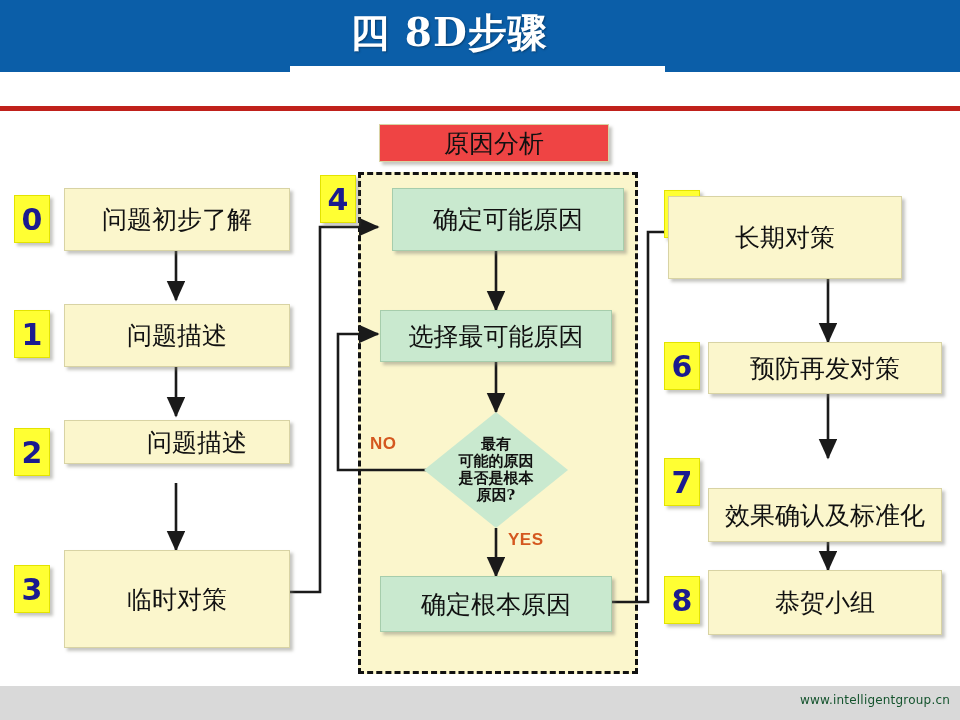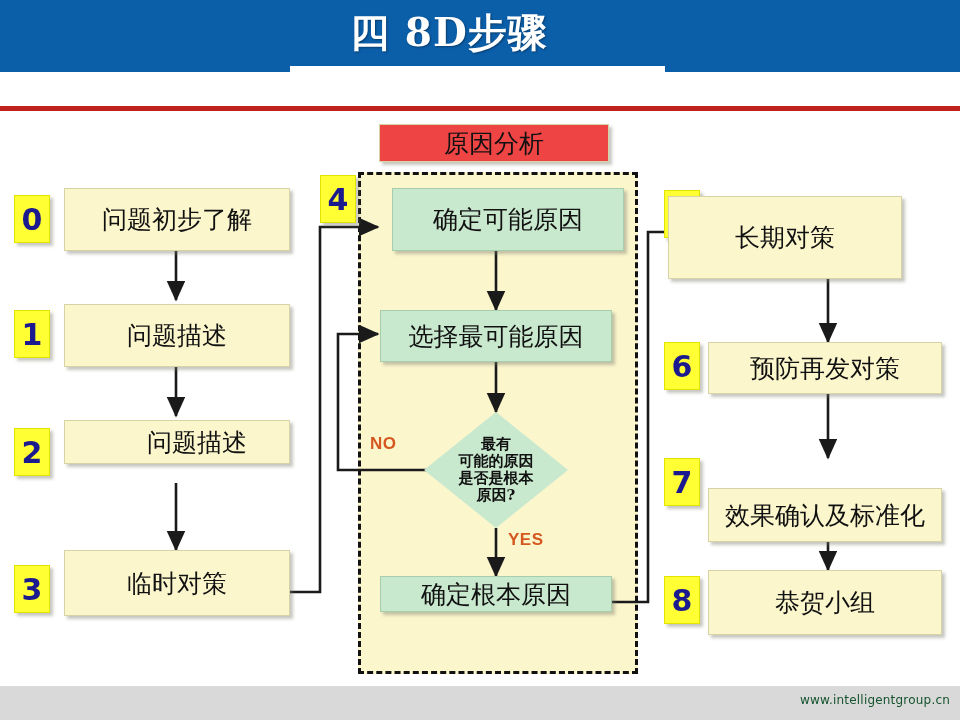--- a/index.html
+++ b/index.html
@@ -135,41 +135,41 @@
   <div class="badge" style="left:14px;top:195px;width:36px;height:48px;">0</div>
   <div class="node yellow" style="left:64px;top:188px;width:226px;height:63px;font-size:25px;">问题初步了解</div>
 
   <div class="badge" style="left:14px;top:310px;width:36px;height:48px;">1</div>
   <div class="node yellow" style="left:64px;top:304px;width:226px;height:63px;font-size:25px;">问题描述</div>
 
   <div class="badge" style="left:14px;top:428px;width:36px;height:48px;">2</div>
   <div class="node yellow" style="left:64px;top:420px;width:226px;height:44px;font-size:25px;padding-left:40px;">问题描述</div>
 
   <div class="badge" style="left:14px;top:565px;width:36px;height:48px;">3</div>
-  <div class="node yellow" style="left:64px;top:550px;width:226px;height:66px;font-size:25px;">临时对策</div>
+  <div class="node yellow" style="left:64px;top:550px;width:226px;height:98px;font-size:25px;">临时对策</div>
 
   <div class="badge" style="left:320px;top:175px;width:36px;height:48px;">4</div>
 
   <div class="node green" style="left:380px;top:188px;width:232px;height:63px;font-size:25px;margin-left:12px;">确定可能原因</div>
 
   <div class="node green" style="left:380px;top:310px;width:232px;height:52px;font-size:25px;">选择最可能原因</div>
 
   <div class="diamond-wrap" style="left:424px;top:412px;width:144px;height:116px;">
     <div class="diamond-shape"></div>
     <div class="diamond-txt">
       <span>最有</span>
       <span>可能的原因</span>
       <span>是否是根本</span>
       <span>原因?</span>
     </div>
   </div>
   <div class="branch-lbl" style="left:370px;top:434px;">NO</div>
   <div class="branch-lbl" style="left:508px;top:530px;">YES</div>
 
-  <div class="node green" style="left:380px;top:576px;width:232px;height:36px;font-size:25px;">确定根本原因</div>
+  <div class="node green" style="left:380px;top:576px;width:232px;height:56px;font-size:25px;">确定根本原因</div>
 
   <div class="badge" style="left:664px;top:190px;width:36px;height:48px;">5</div>
   <div class="node yellow" style="left:668px;top:196px;width:234px;height:83px;font-size:25px;">长期对策</div>
 
   <div class="badge" style="left:664px;top:342px;width:36px;height:48px;">6</div>
   <div class="node yellow" style="left:708px;top:342px;width:234px;height:52px;font-size:25px;">预防再发对策</div>
 
   <div class="badge" style="left:664px;top:458px;width:36px;height:48px;">7</div>
   <div class="node yellow" style="left:708px;top:458px;width:234px;height:54px;font-size:25px;margin-top:30px;">效果确认及标准化</div>
 

